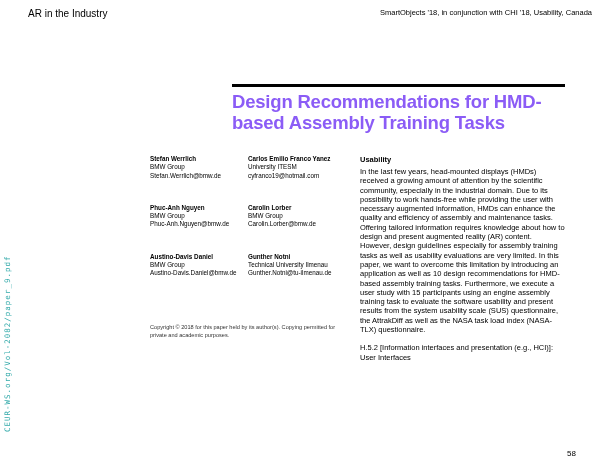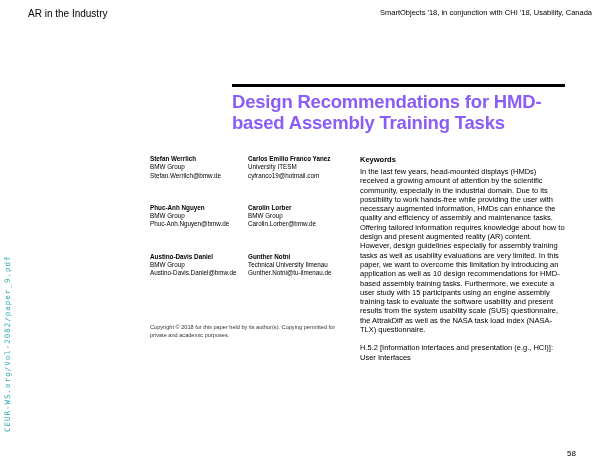--- a/index.html
+++ b/index.html
@@ -118,20 +118,20 @@
   <div class="author-block">
     <span class="name">Gunther Notni</span>
     <span class="affiliation">Technical University Ilmenau</span>
     <span class="email">Gunther.Notni@tu-ilmenau.de</span>
   </div>
 </div>
 
 <div class="copyright-notice">Copyright © 2018 for this paper held by its author(s). Copying permitted for private and academic purposes.</div>
 
 <div class="right-col">
-  <div class="sec-heading">Keywords</div>
+  <div class="sec-heading">Usability</div>
   <p class="sec-body">In the last few years, head-mounted displays (HMDs) received a growing amount of attention by the scientific community, especially in the industrial domain. Due to its possibility to work hands-free while providing the user with necessary augmented information, HMDs can enhance the quality and efficiency of assembly and maintenance tasks. Offering tailored information requires knowledge about how to design and present augmented reality (AR) content. However, design guidelines especially for assembly training tasks as well as usability evaluations are very limited. In this paper, we want to overcome this limitation by introducing an application as well as 10 design recommendations for HMD-based assembly training tasks. Furthermore, we execute a user study with 15 participants using an engine assembly training task to evaluate the software usability and present results from the system usability scale (SUS) questionnaire, the AttrakDiff as well as the NASA task load index (NASA-TLX) questionnaire.</p>
 
 
   <p class="sec-body">H.5.2 [Information interfaces and presentation (e.g., HCI)]: User Interfaces</p>
 </div>
 
 <div class="page-number">58</div>
 
 </body></html>

